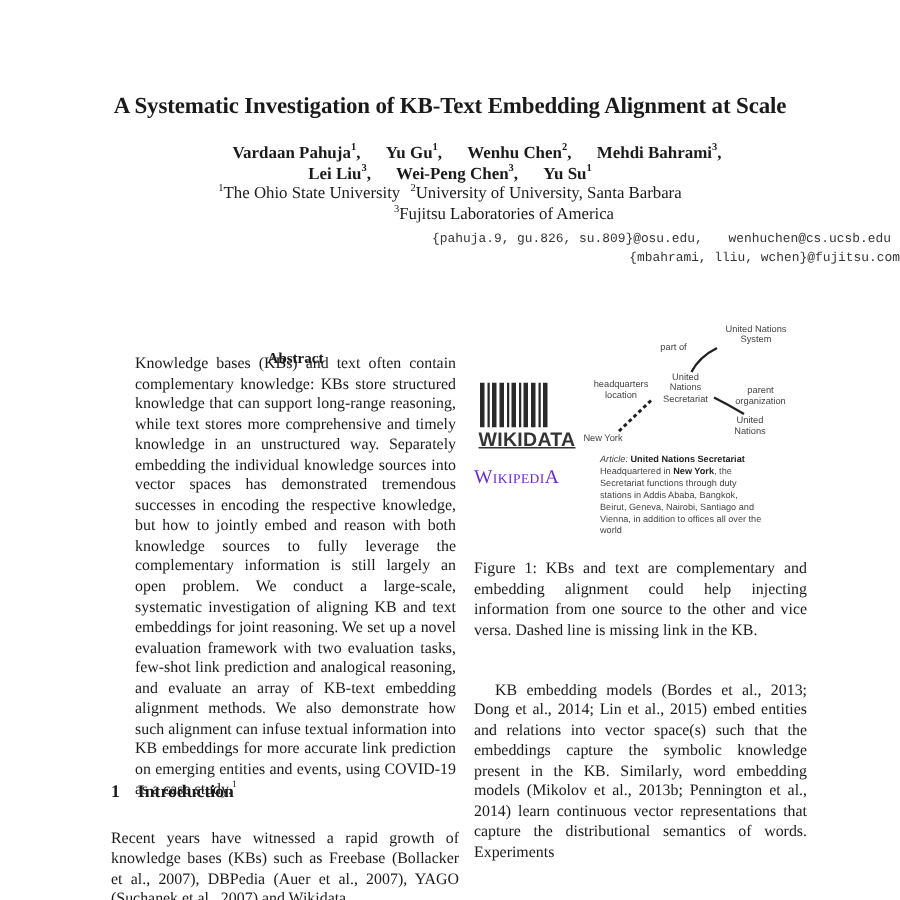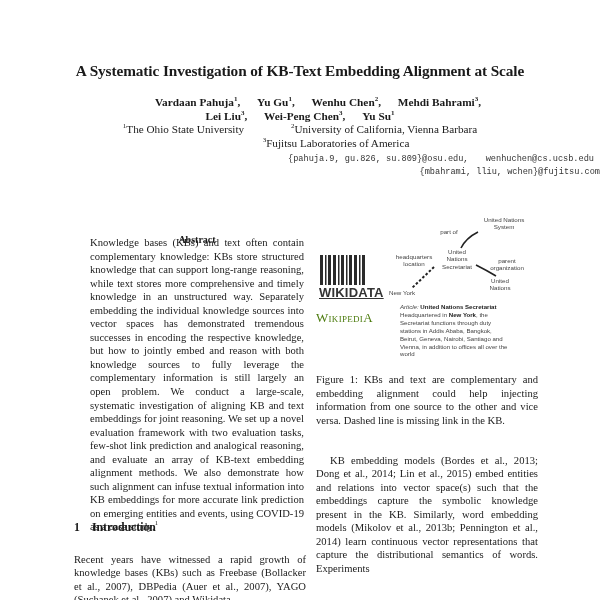--- a/index.html
+++ b/index.html
@@ -3,36 +3,36 @@
 <meta charset="utf-8">
 <style>
   html, body { margin: 0; padding: 0; background: #ffffff; }
   body { width: 600px; height: 600px; overflow: hidden; position: relative; font-family: "Liberation Serif", "DejaVu Serif", serif; color: #1a1a1a; }
   .abs { position: absolute; }
   .title { left: 0; width: 600px; top: 62px; text-align: center; font-weight: bold; font-size: 15.3px; letter-spacing: -0.1px; }
   .authors { left: 0; width: 600px; text-align: center; font-weight: bold; font-size: 11.3px; }
   .authors sup, .affil sup { font-size: 7px; vertical-align: super; line-height: 0; }
   .authors .a { margin: 0 7px; }
   .affil { left: 0; width: 600px; text-align: center; font-size: 11.2px; }
-  .affil .aff { margin: 0 22px; }
+  .affil .aff { margin: 0 2px; }
   .mono { left: 0; width: 600px; text-align: right; font-family: "Liberation Mono", "DejaVu Sans Mono", monospace; font-size: 8.6px; color: #333; }
   .mono .m { margin: 0 6px; }
   .col { font-size: 10.6px; line-height: 13.55px; text-align: justify; }
   .col p { margin: 0; }
   .left { left: 90px; width: 214px; }
   .heading { font-weight: bold; font-size: 10px; margin-top: 20px; }
   .sec { left: 74px; font-weight: bold; font-size: 11.8px; }
   .sec .num { margin-right: 12px; }
   .intro { left: 74px; width: 232px; font-size: 10.6px; line-height: 13.55px; text-align: justify; }
   .sfx { font-size: 6.5px; vertical-align: super; line-height: 0; }
   .ital { }
   .figure { left: 316px; top: 210px; width: 224px; height: 160px; }
   .fig-sans { font-family: "Liberation Sans", "DejaVu Sans", sans-serif; color: #444; }
   .node { position: absolute; font-size: 6.2px; line-height: 7.4px; text-align: center; }
-  .wiki-logo { position: absolute; left: 0; top: 100px; font-size: 13px; font-variant: small-caps; letter-spacing: 0.3px; color: #4d7c0f; }
+  .wiki-logo { position: absolute; left: 0; top: 100px; font-size: 13px; font-variant: small-caps; letter-spacing: 0.3px; color: #6d28d9; }
   .wd-label { position: absolute; left: 3px; top: 75px; font-family: "Liberation Sans", sans-serif; font-weight: bold; font-size: 13px; color: #333; letter-spacing: 0.2px; text-decoration: underline; }
   .article { position: absolute; left: 84px; top: 93px; width: 110px; font-size: 6.1px; line-height: 7.9px; color: #444; }
   .article b { color: #222; }
   .caption { left: 316px; top: 373px; width: 222px; font-size: 10.6px; line-height: 13.55px; text-align: justify; }
   .rtext { left: 316px; width: 222px; font-size: 10.6px; line-height: 13.55px; text-align: justify; }
   .rtext .ind { text-indent: 14px; }
 </style>
 </head>
 <body>
 
@@ -45,21 +45,21 @@
   <span class="a"><span>Mehdi Bahrami</span><sup>3</sup>,</span>
 </div>
 <div class="abs authors" style="top:110px;">
   <span class="a"><span>Lei Liu</span><sup>3</sup>,</span>
   <span class="a"><span>Wei-Peng Chen</span><sup>3</sup>,</span>
   <span class="a"><span>Yu Su</span><sup>1</sup></span>
 </div>
 
 <div class="abs affil" style="top:123px;">
   <span class="aff"><sup>1</sup><span>The Ohio State University</span></span>
-  <span class="aff"><sup>2</sup><span>University of California, Vienna Barbara</span></span>
+  <span class="aff"><sup>2</sup><span>University of University, Santa Barbara</span></span>
 </div>
 <div class="abs affil" style="top:137px;padding-left:36px;">
   <span><sup>3</sup><span>Fujitsu Laboratories of America</span></span>
 </div>
 
 <div class="abs mono" style="top:154px;">
   <span class="m">{pahuja.9, gu.826, su.809}@osu.edu,</span>
   <span class="m">wenhuchen@cs.ucsb.edu</span>
 </div>
 <div class="abs mono" style="top:167px;">

